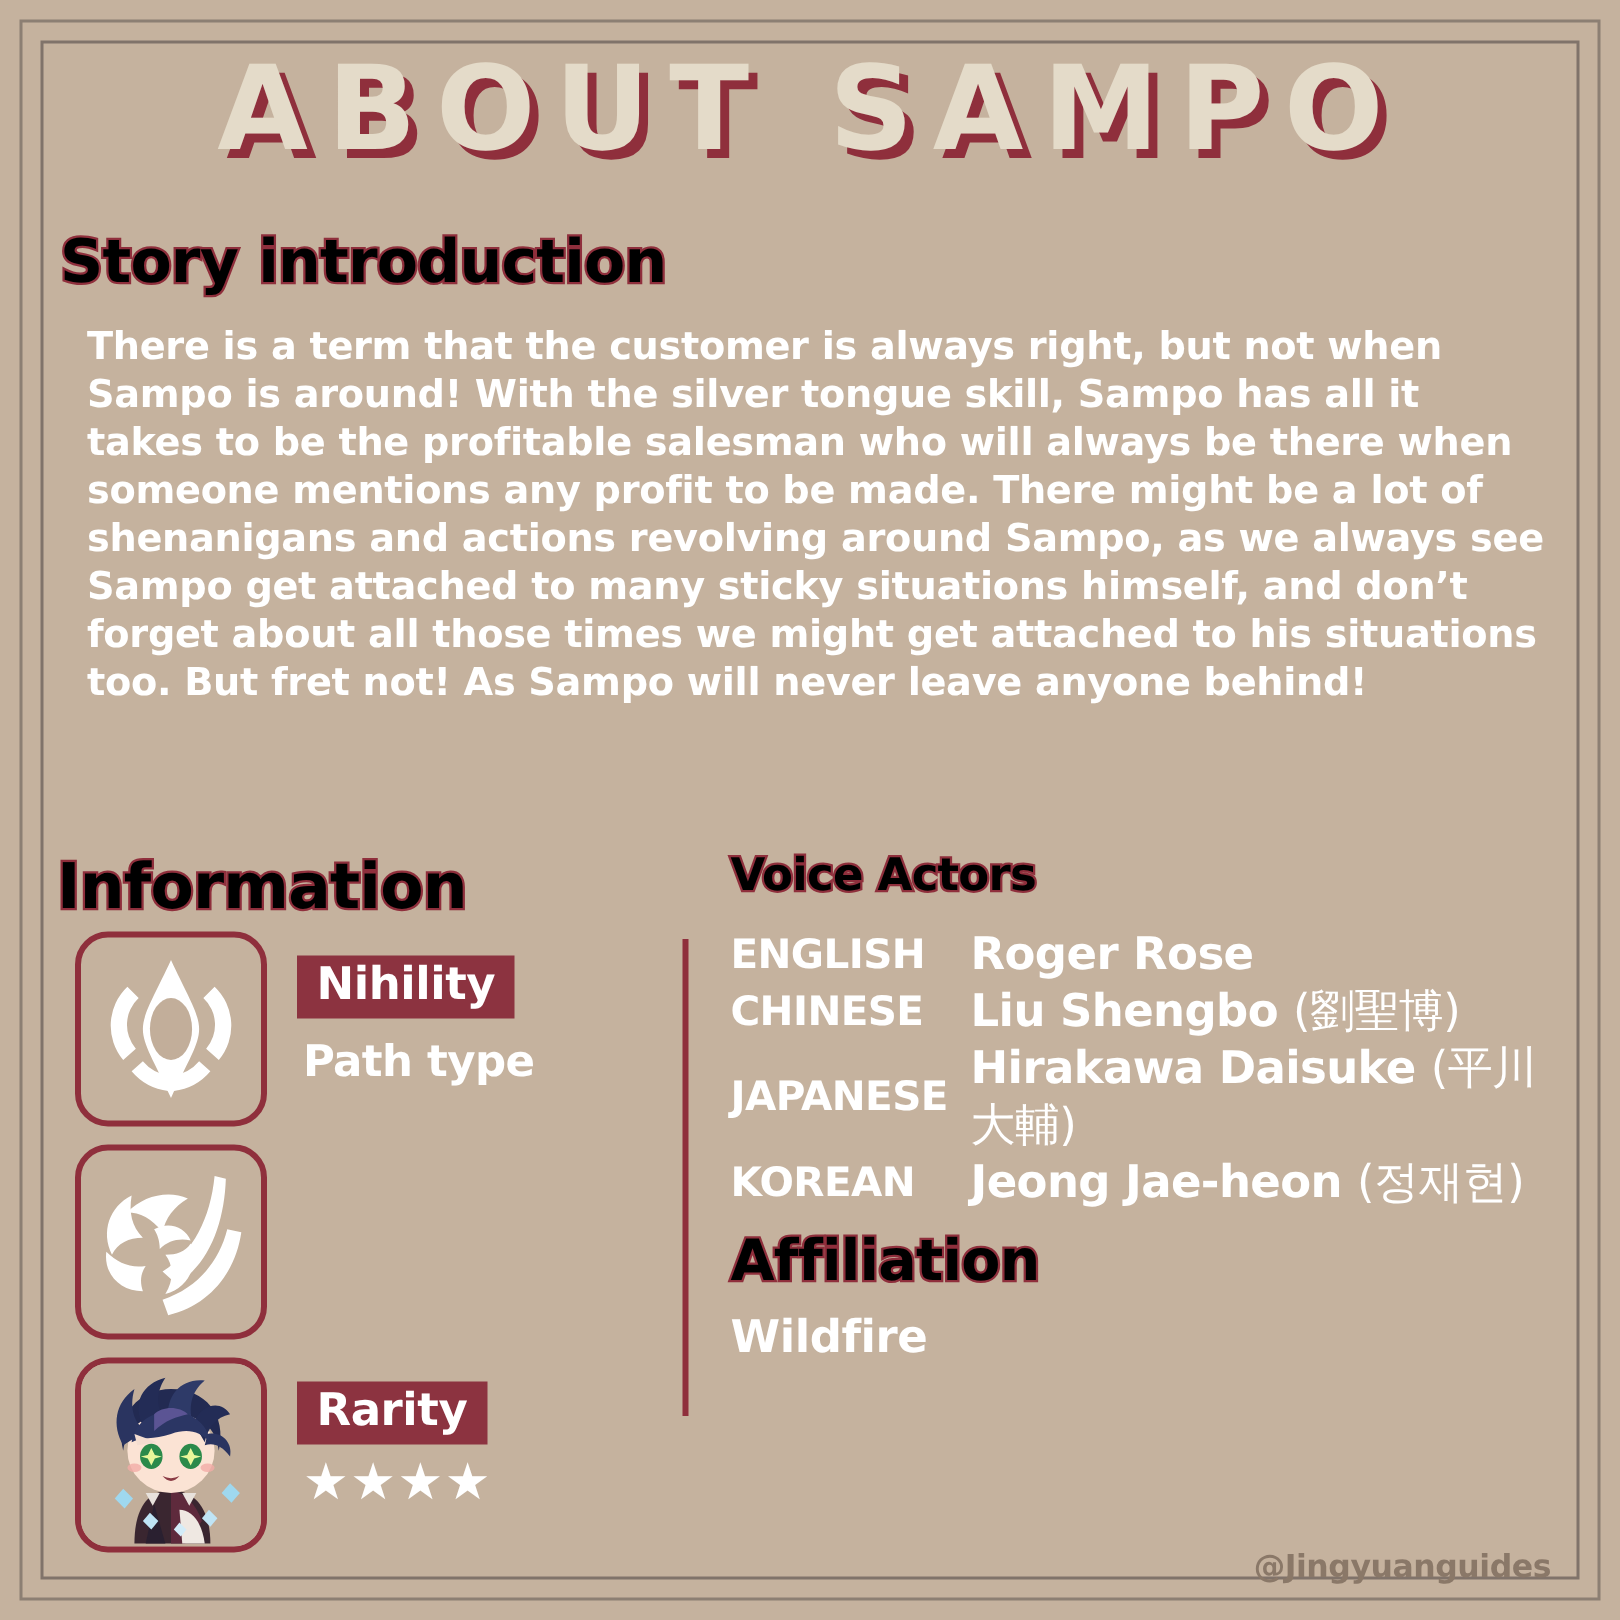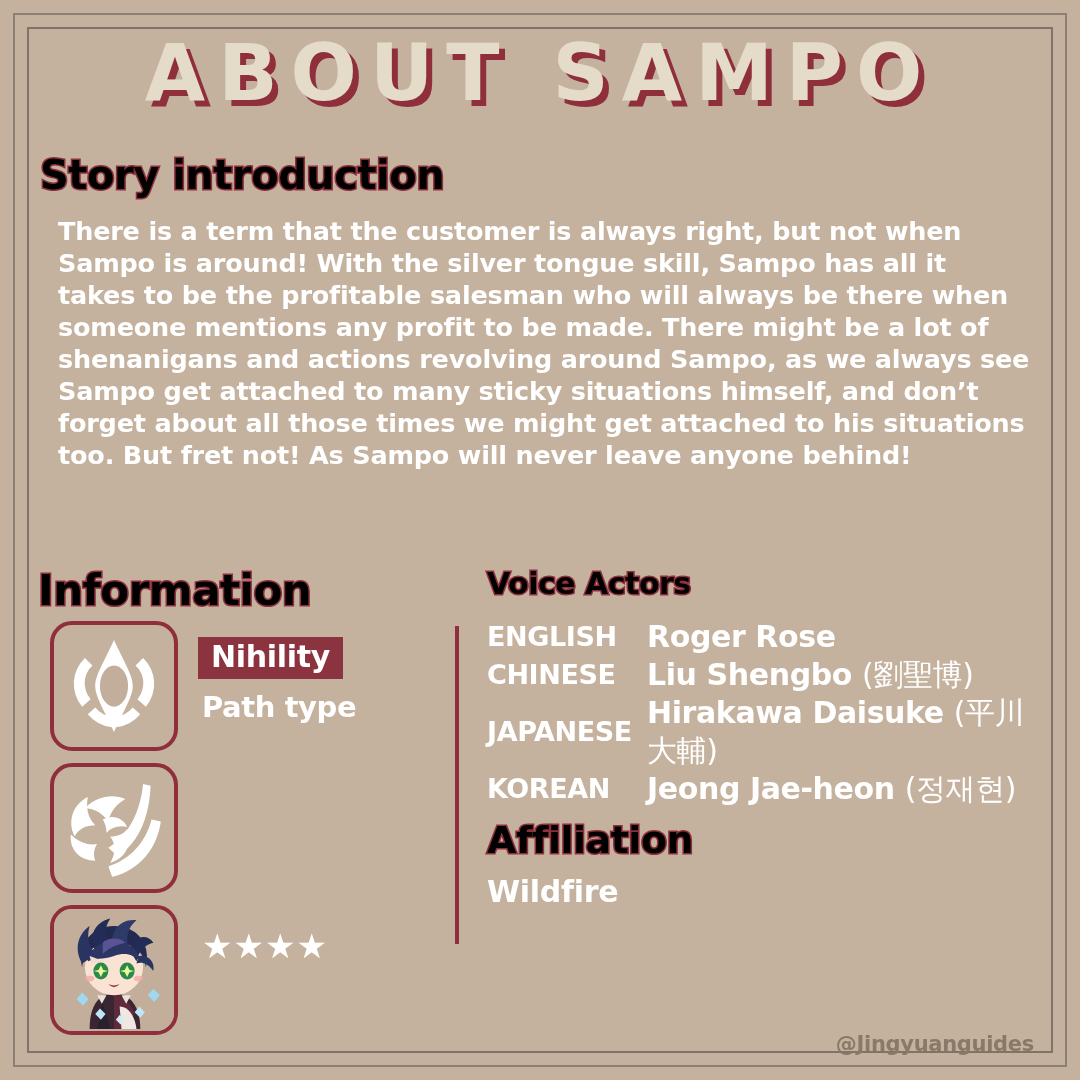--- a/index.html
+++ b/index.html
@@ -310,20 +310,21 @@
         <path d="M58 80 q 6 7 12 0 q -6 3 -12 0 Z" fill="#8a3a44"></path>
 
         <path d="M24 96 l 6 -7 l 7 7 l -6 7 Z" fill="#9fd8ef"></path>
         <path d="M100 92 l 6 -7 l 7 7 l -6 7 Z" fill="#9fd8ef"></path>
         <path d="M44 112 l 5 -6 l 6 6 l -5 6 Z" fill="#bfe4f5"></path>
         <path d="M86 110 l 5 -6 l 6 6 l -5 6 Z" fill="#bfe4f5"></path>
         <path d="M66 118 l 4 -5 l 5 5 l -4 5 Z" fill="#d3ecf8"></path>
       </svg>
     </div>
     <div class="info-text">
+      <div class="badge">Rarity</div>
       <div class="stars">★★★★</div>
     </div>
   </div>
 
   <div class="outline-head h-voice">Voice Actors</div>
 
   <div class="va-list">
     <div class="va-row">
       <span class="va-lang">ENGLISH</span>
       <span class="va-name"><span>Roger Rose</span> <span class="va-native"></span></span>

